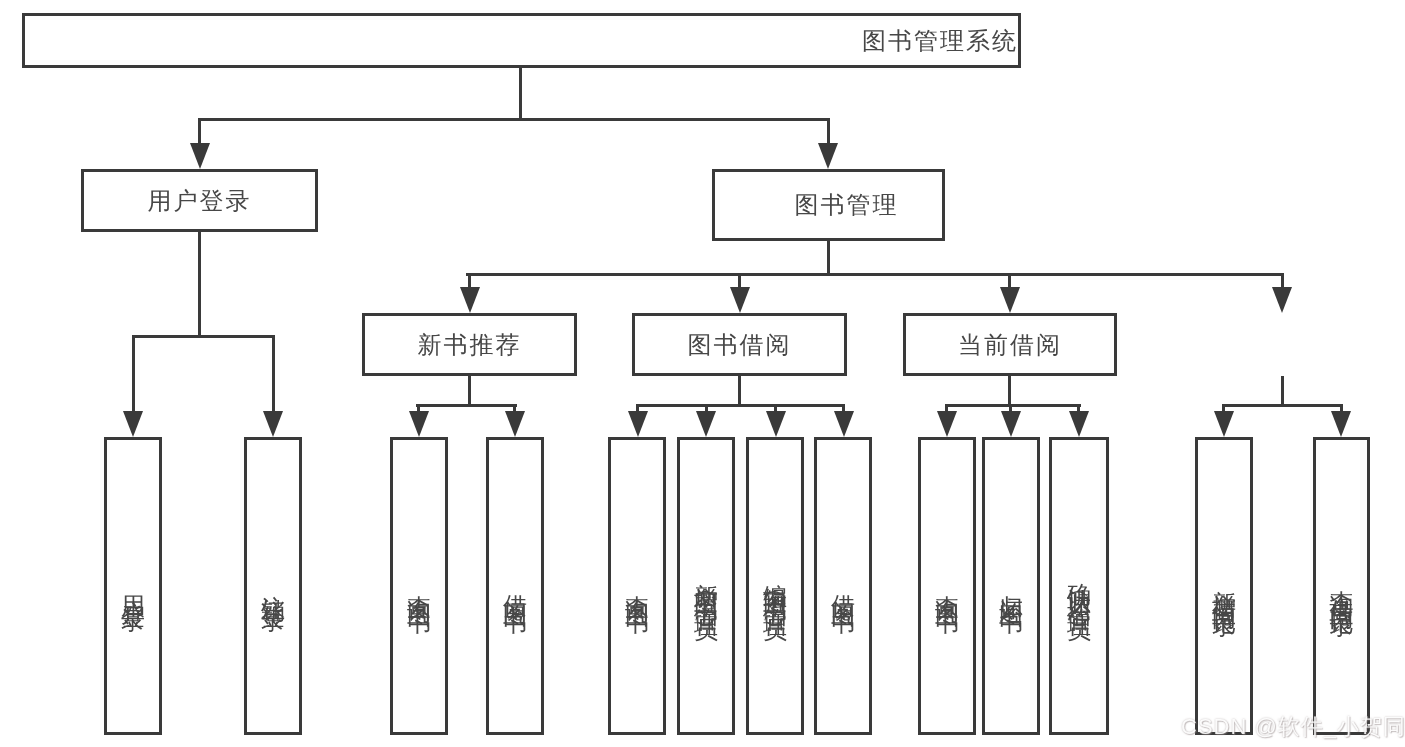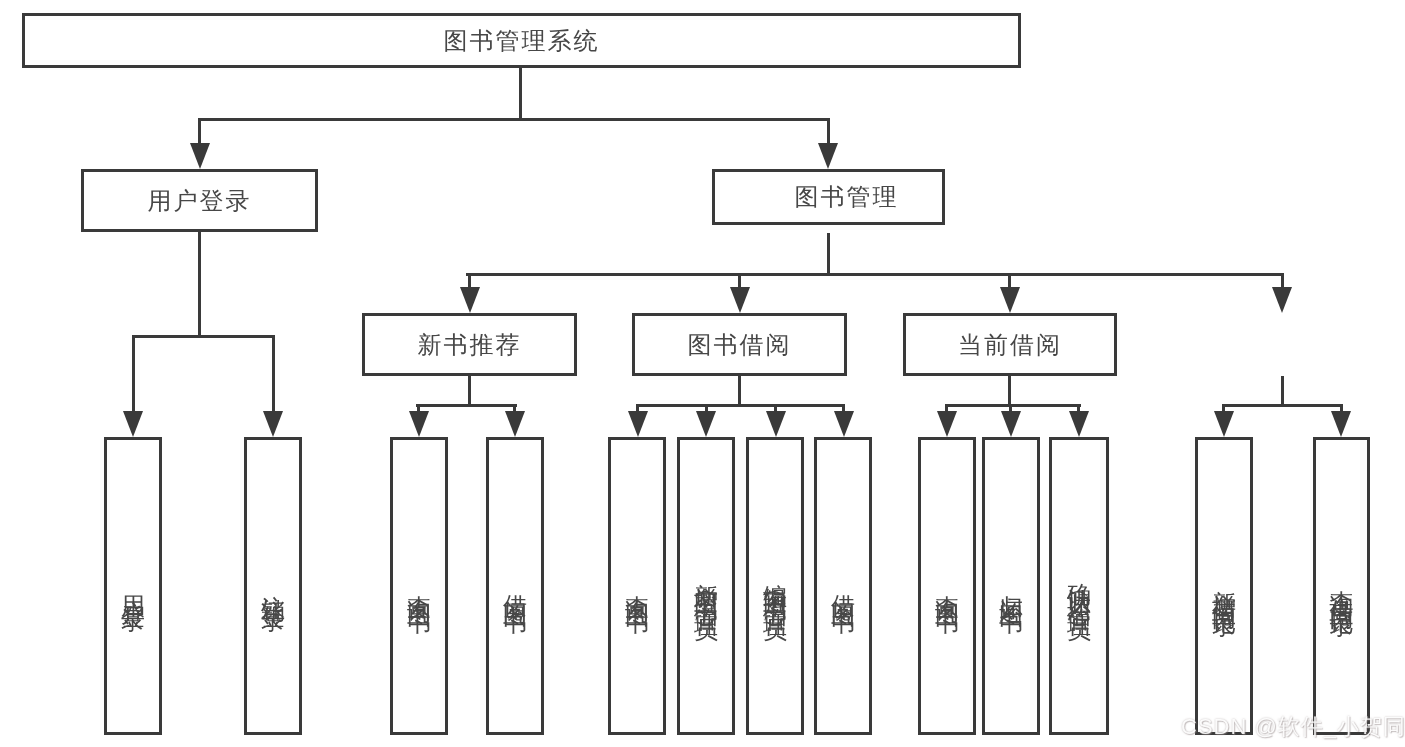--- a/index.html
+++ b/index.html
@@ -81,35 +81,35 @@
     text-shadow: 0 0 2px rgba(140, 130, 130, 0.55), 1px 1px 1px rgba(150, 140, 140, 0.45);
     z-index: 5;
     white-space: nowrap;
   }
 </style>
 </head>
 <body>
 
 <div class="canvas">
 
-  <div class="hbox" style="left:22px; top:13px; width:999px; height:55px;">
+  <div class="hbox" style="left:22px; top:13px; width:999px; height:55px;justify-content:flex-end;">
     <span>图书管理系统</span>
   </div>
 
   <div class="cline" style="left:519px; top:68px; width:3px; height:52px;"></div>
   <div class="cline" style="left:198px; top:118px; width:632px; height:3px;"></div>
   <div class="cline" style="left:198px; top:118px; width:3px; height:27px;"></div>
   <div class="arrow" style="left:190px; top:143px;"></div>
   <div class="cline" style="left:827px; top:118px; width:3px; height:27px;"></div>
   <div class="arrow" style="left:818px; top:143px;"></div>
 
   <div class="hbox" style="left:81px; top:169px; width:237px; height:63px;">
     <span>用户登录</span>
   </div>
-  <div class="hbox" style="left:712px; top:169px; width:233px; height:56px;padding-left:36px;">
+  <div class="hbox" style="left:712px; top:169px; width:233px; height:72px;padding-left:36px;">
     <span>图书管理</span>
   </div>
 
   <div class="cline" style="left:198px; top:232px; width:3px; height:106px;"></div>
   <div class="cline" style="left:132px; top:335px; width:143px; height:3px;"></div>
   <div class="cline" style="left:132px; top:335px; width:3px; height:78px;"></div>
   <div class="arrow" style="left:123px; top:411px;"></div>
   <div class="cline" style="left:272px; top:335px; width:3px; height:78px;"></div>
   <div class="arrow" style="left:263px; top:411px;"></div>
 

